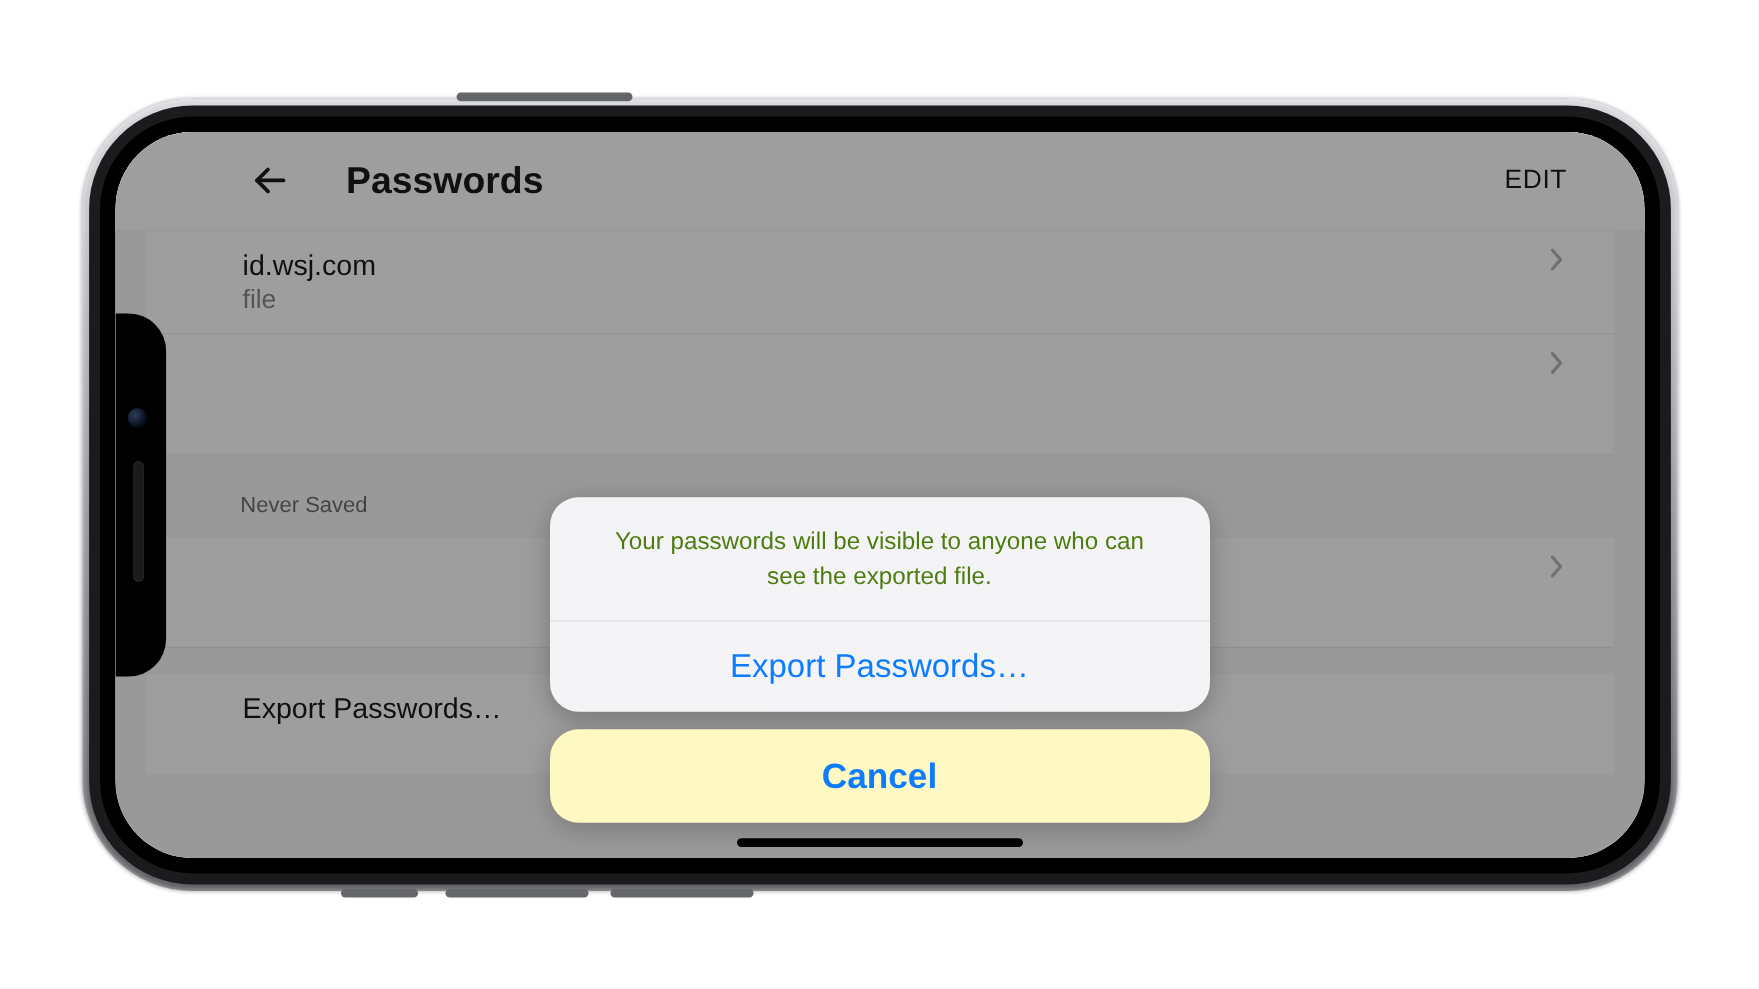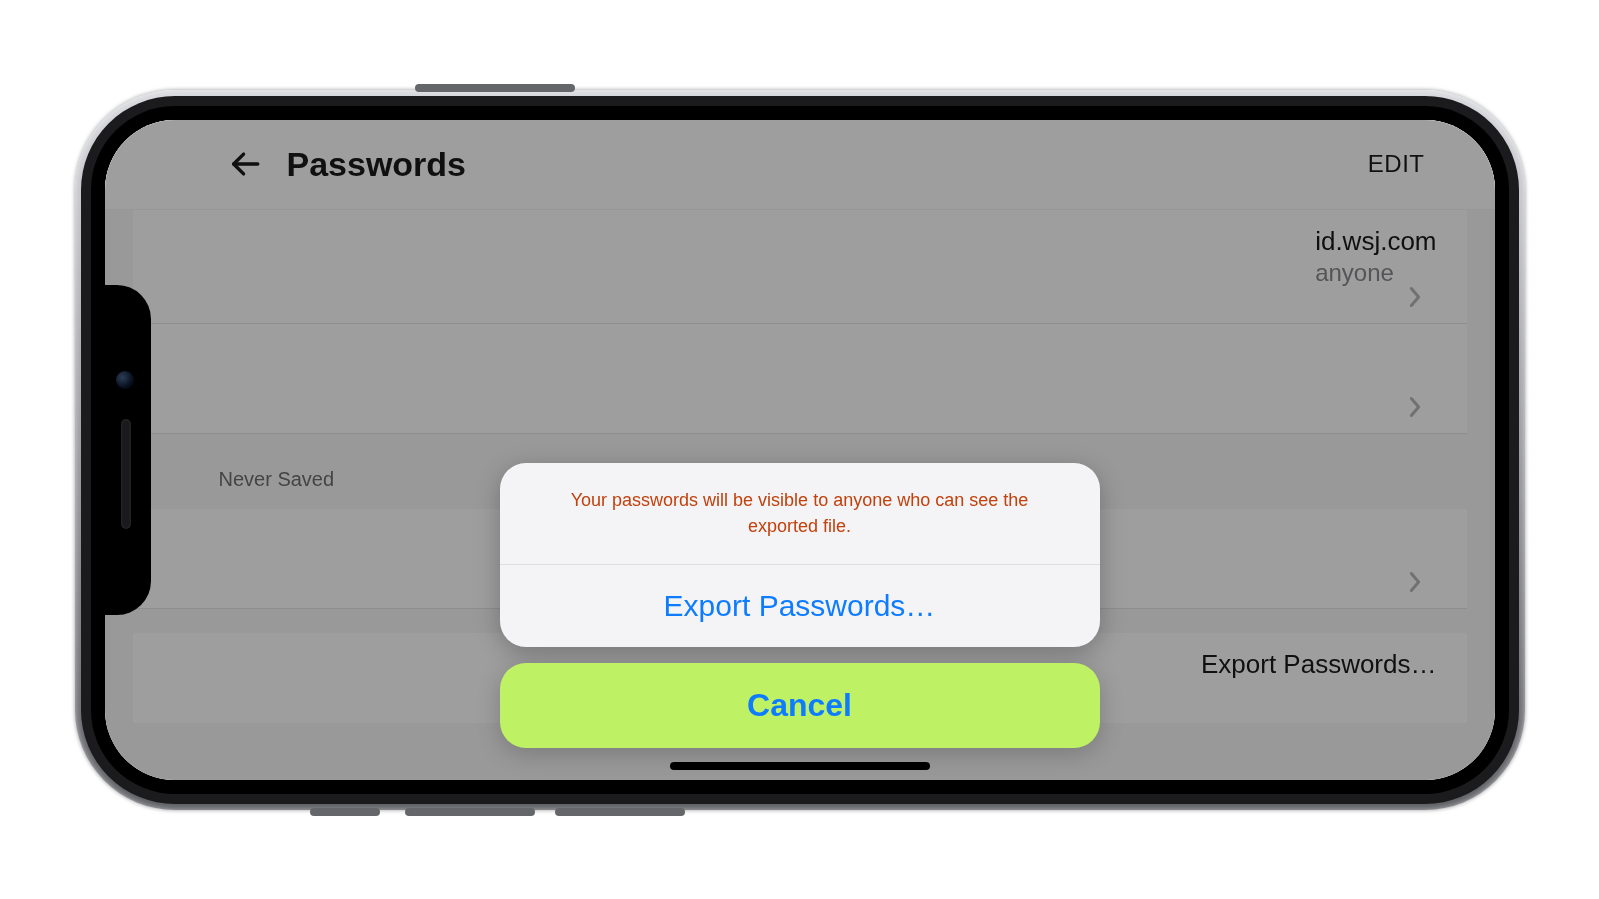--- a/index.html
+++ b/index.html
@@ -119,42 +119,41 @@
     .back-icon {
       width: 60px; height: 60px;
       display: flex; align-items: center; justify-content: center;
       margin-left: 76px;
     }
     .back-icon svg { width: 34px; height: 34px; }
     .header-title {
       font-size: 34px;
       font-weight: 600;
       color: #1a1a1a;
-      margin-left: 12px;
+      margin-left: 40px;
     }
     .header-edit {
       margin-left: auto;
       font-size: 24px;
       font-weight: 500;
       letter-spacing: .5px;
       color: #1a1a1a;
       margin-right: 36px;
     }
 
     .content {
       padding: 0 28px 0 28px;
     }
     .list-row {
       background: #fff;
       padding: 16px 30px 16px 30px;
       display: flex;
-      align-items: flex-end;
+      align-items: flex-start;
       border-bottom: 1px solid #e6e6e8;
       min-height: 90px;
-      flex-direction: column;
     }
     .list-row .left { margin-left: 58px; flex: 1; }
     .row-title { font-size: 26px; color: #1a1a1a; margin-bottom: 2px; }
     .row-sub { font-size: 24px; color: #8a8a8e; }
     .chevron {
       width: 20px; height: 20px;
       display: flex; align-items: center; justify-content: center;
       margin-right: 12px;
     }
     .chevron svg { width: 14px; height: 22px; }
@@ -178,35 +177,35 @@
     }
     .sheet-card {
       background: rgba(248,248,250,.96);
       border-radius: 26px;
       overflow: hidden;
       box-shadow: 0 6px 24px rgba(0,0,0,.25);
     }
     .sheet-msg {
       padding: 24px 40px 24px 40px;
       text-align: center;
-      font-size: 18px;
+      font-size: 22px;
       line-height: 1.45;
-      color: #c2410c;
+      color: #4d7c0f;
       border-bottom: 1px solid #dedee0;
     }
     .sheet-action {
       text-align: center;
       padding: 24px 0;
       font-size: 30px;
       color: #0d7cff;
       font-weight: 400;
     }
     .sheet-cancel {
       margin-top: 16px;
-      background: #bef264;
+      background: #fef9c3;
       border-radius: 26px;
       text-align: center;
       padding: 24px 0;
       font-size: 32px;
       font-weight: 600;
       color: #0d7cff;
       box-shadow: 0 6px 24px rgba(0,0,0,.2);
     }
   </style>
 </head>
@@ -237,21 +236,21 @@
             </div>
             <div class="header-title">Passwords</div>
             <div class="header-edit">EDIT</div>
           </div>
 
           <div class="content">
 
             <div class="list-row">
               <div class="left">
                 <div class="row-title">id.wsj.com</div>
-                <div class="row-sub">anyone</div>
+                <div class="row-sub">file</div>
               </div>
               <div class="chevron">
                 <svg viewBox="0 0 10 18" fill="none" stroke="#b7b7bb" stroke-width="2.4" stroke-linecap="round" stroke-linejoin="round">
                     <polyline points="2 2 8 9 2 16"></polyline>
                   </svg>
               </div>
             </div>
 
             <div class="list-row" style="min-height:110px;">
               <div class="left">

